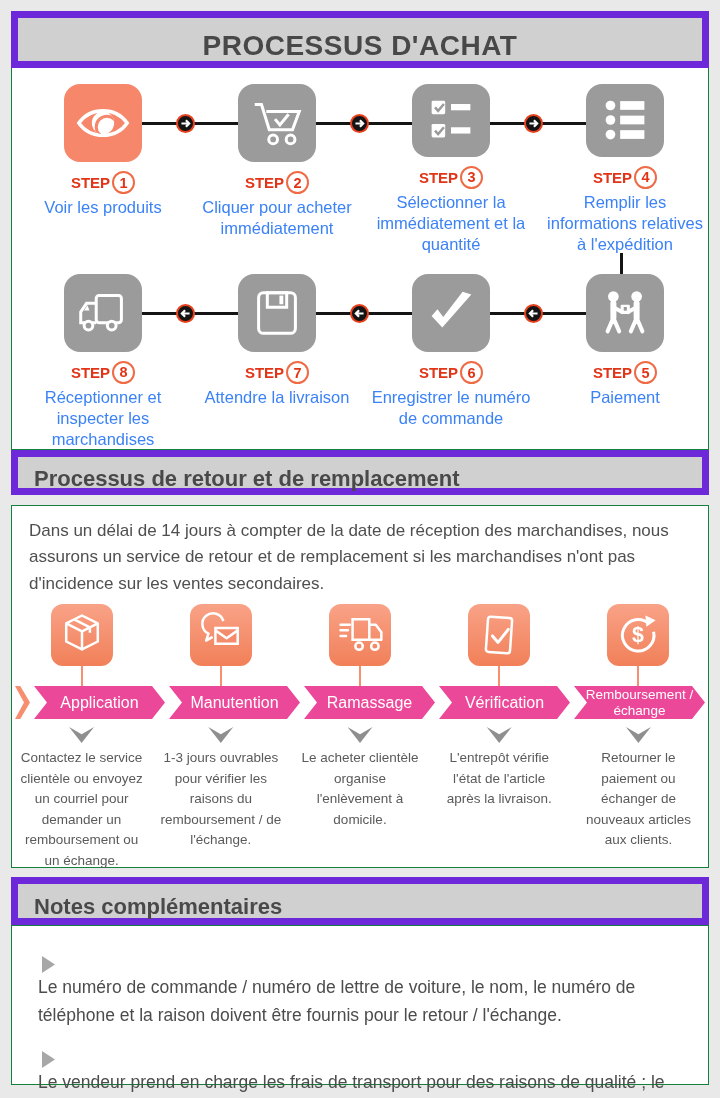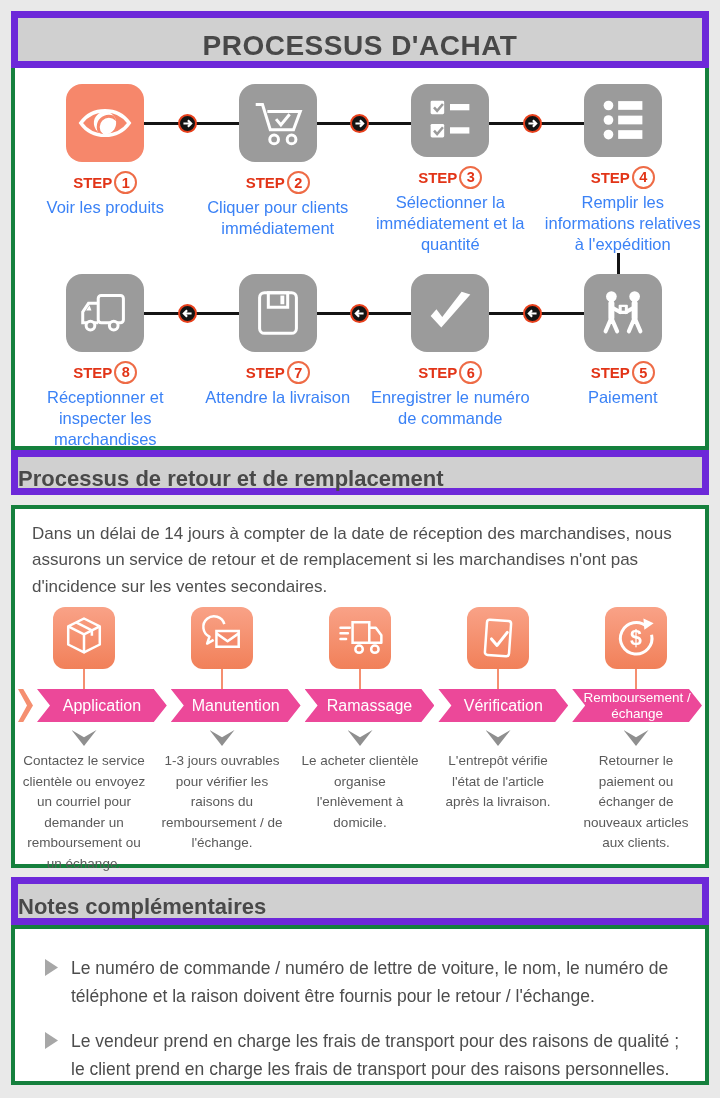--- a/index.html
+++ b/index.html
@@ -4,26 +4,26 @@
 <style>
   * { margin:0; padding:0; box-sizing:border-box; }
   html,body { width:720px; height:1098px; background:#e9e9e9; overflow:hidden;
               font-family:"Liberation Sans", sans-serif; color:#4c4c4c; }
   .page { margin:11px; width:698px; }
 
   
   .bar { background:#d0d0d0; border:7px solid #6d28d9; }
   .title-bar { height:57px; line-height:55px; text-align:center;
                font-size:28px; font-weight:bold; color:#484848; letter-spacing:.5px; }
-  .section-bar { height:45px; line-height:43px; 
+  .section-bar { height:45px; line-height:43px; padding-left:16px;
                  font-size:22px; font-weight:bold; color:#494949; }
   .notes-bar { height:48px; line-height:46px; margin-top:9px; }
 
   
-  .panel { background:#fff; border:4px solid #15803d; }
+  .panel { background:#fff; border:1px solid #15803d; }
   .steps-panel { height:382px; border-top:none; }
   .return-panel { height:363px; margin-top:10px; padding-top:12px; }
   .notes-panel { height:160px; padding:25px 26px 0 26px; }
 
   
   .step-row { position:relative; display:flex; }
   .row-1 { height:187px; }
   .row-2 { height:195px; }
   .conn-line { position:absolute; left:12.5%; right:12.5%; height:3px; background:#141414; z-index:0; }
   .row-1 .conn-line { top:54px; }
@@ -68,21 +68,21 @@
   .banner { flex:1; background:#ec4899; color:#fff; font-size:16px;
             display:flex; align-items:center; justify-content:center; text-align:center;
             clip-path:polygon(0 0,calc(100% - 13px) 0,100% 50%,calc(100% - 13px) 100%,0 100%,13px 50%); }
   .banner.small { font-size:13.5px; line-height:1.12; }
   .chev-down { width:25px; height:16px; background:#8f8f8f; margin:8px 0 5px 0;
                clip-path:polygon(0 0,50% 45%,100% 0,50% 100%); }
   .desc-row { display:flex; margin-top:0; }
   .stage-desc { font-size:13.5px; line-height:1.52; text-align:center; color:#5a5a5a; padding:0 5px; }
 
   
-  .note-item { display:flex; align-items:flex-start; margin-bottom:17px; }
+  .note-item { display:flex; align-items:flex-start; margin-bottom:17px;flex-direction:column; }
   .note-tri { width:13px; height:17px; background:#a7a7a7; margin:5px 13px 0 4px; flex:none;
               clip-path:polygon(0 0,100% 50%,0 100%); }
   .note-text { font-size:17.5px; line-height:1.6; color:#4c4c4c; }
 
   svg * { vector-effect:non-scaling-stroke; }
 </style>
 </head>
 <body>
 
 <div class="page">
@@ -135,21 +135,21 @@
             <path d="M9 13 h7 l8 26 h24 l7 -19 H21" fill="none" stroke="#fff" stroke-width="3"></path>
             <path d="M30 28 l5 6 l9 -11" fill="none" stroke="#fff" stroke-width="3"></path>
             <circle cx="28" cy="49" r="4.5" fill="none" stroke="#fff" stroke-width="3"></circle>
             <circle cx="46" cy="49" r="4.5" fill="none" stroke="#fff" stroke-width="3"></circle>
           </svg>
         </div>
         <div class="step-tag">
           <span class="step-word">STEP</span>
           <span class="step-num">2</span>
         </div>
-        <div class="step-label">Cliquer pour clients immédiatement</div>
+        <div class="step-label">Cliquer pour acheter immédiatement</div>
       </div>
 
       <div class="step-col">
         <div class="step-icon">
           <svg viewBox="0 0 64 64">
             <rect x="12" y="12" width="14" height="14" rx="1.5" fill="#fff"></rect>
             <path d="M15.5 19 l3.2 3.5 l6 -7" stroke="#9b9b9b" stroke-width="2.5" fill="none"></path>
             <rect x="32" y="15.5" width="20" height="6.5" fill="#fff"></rect>
             <rect x="12" y="36" width="14" height="14" rx="1.5" fill="#fff"></rect>
             <path d="M15.5 43 l3.2 3.5 l6 -7" stroke="#9b9b9b" stroke-width="2.5" fill="none"></path>

